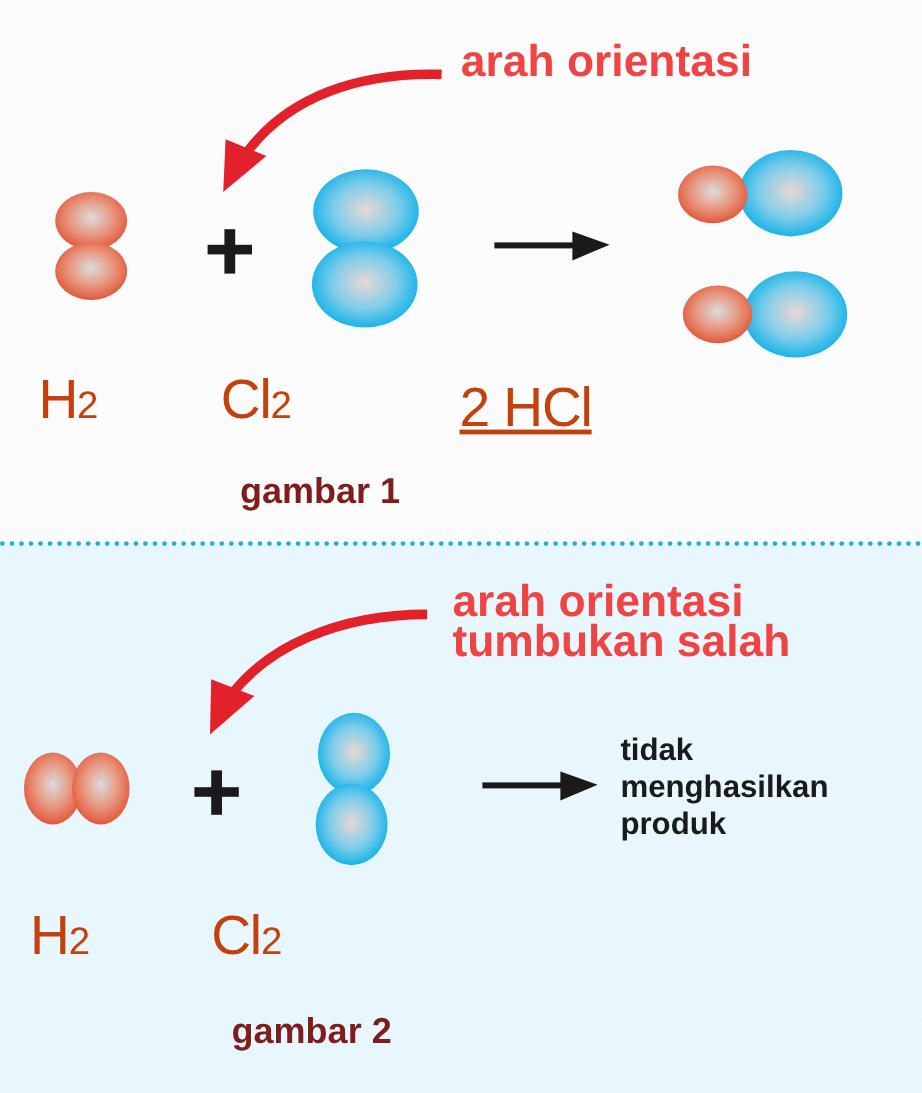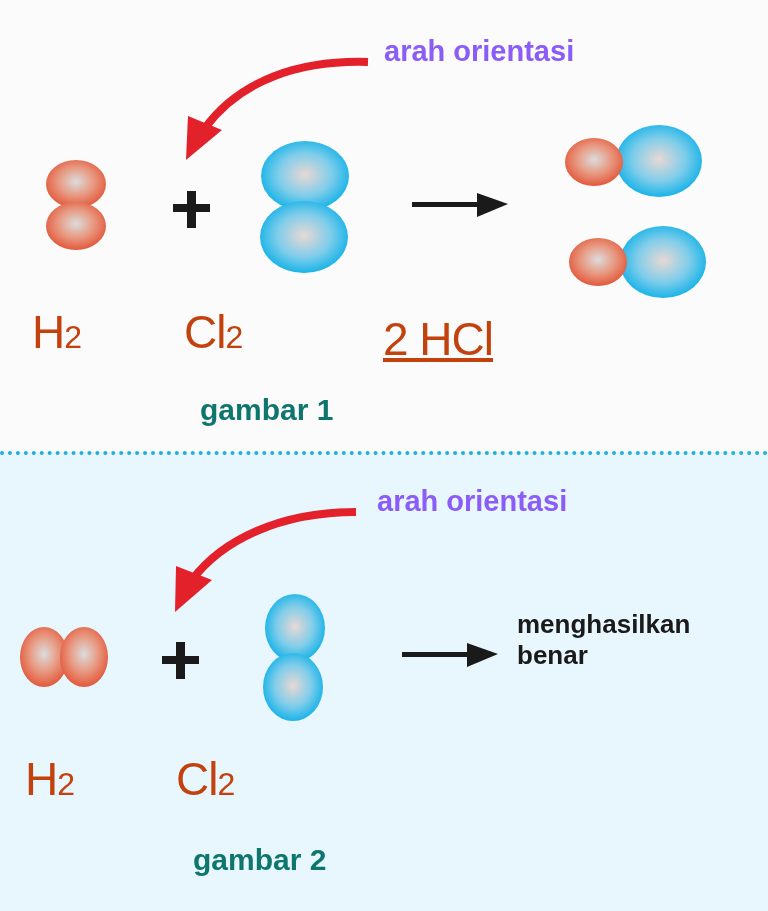--- a/index.html
+++ b/index.html
@@ -3,24 +3,24 @@
 <meta charset="utf-8">
 <style>
   html, body { margin: 0; padding: 0; }
   body { width: 768px; height: 911px; position: relative; overflow: hidden; font-family: "Liberation Sans", sans-serif; }
   .panel { position: absolute; left: 0; width: 768px; }
   #panel1 { top: 0; height: 452px; background: #fbfbfb; }
   #panel2 { top: 452px; height: 459px; background: #e8f6fd; }
   .divider { position: absolute; left: 0; top: 451px; width: 768px; height: 0; border-top: 4px dotted #1fb0e0; }
   svg.layer { position: absolute; left: 0; top: 0; }
   .label { position: absolute; white-space: nowrap; }
-  .note { color: #8b5cf6; font-weight: bold; font-size: 29px; line-height: 34px; }
+  .note { color: #ef4444; font-weight: bold; font-size: 37px; line-height: 34px; }
   .formula { color: #c2410c; font-size: 46px; letter-spacing: -1px; }
   .formula .sub { font-size: 32px; }
-  .caption { color: #0f766e; font-weight: bold; font-size: 30px; }
+  .caption { color: #7f1d1d; font-weight: bold; font-size: 30px; }
   .result { color: #1a1a1a; font-weight: bold; font-size: 26px; line-height: 31px; }
 </style>
 </head>
 <body>
 
 <div id="panel1" class="panel"></div>
 <div id="panel2" class="panel"></div>
 <div class="divider"></div>
 
 <svg class="layer" width="768" height="911" viewBox="0 0 768 911">
@@ -92,20 +92,22 @@
 <div class="label note" style="left:384px; top:34px;">
   <div>arah orientasi</div>
 </div>
 <div class="label formula" style="left:32px; top:305px;"><span>H</span><span class="sub">2</span></div>
 <div class="label formula" style="left:184px; top:305px;"><span>Cl</span><span class="sub">2</span></div>
 <div class="label formula" style="left:383px; top:312px; margin-left:0;text-decoration:underline;"><span style="margin-left:0">2 HCl</span></div>
 <div class="label caption" style="left:200px; top:393px;">gambar 1</div>
 
 <div class="label note" style="left:377px; top:484px;">
   <div>arah orientasi</div>
+  <div>tumbukan salah</div>
 </div>
 <div class="label result" style="left:517px; top:609px;">
+  <div>tidak</div>
   <div>menghasilkan</div>
-  <div>benar</div>
+  <div>produk</div>
 </div>
 <div class="label formula" style="left:25px; top:752px;"><span>H</span><span class="sub">2</span></div>
 <div class="label formula" style="left:176px; top:752px;"><span>Cl</span><span class="sub">2</span></div>
 <div class="label caption" style="left:193px; top:843px;">gambar 2</div>
 
 </body></html>

